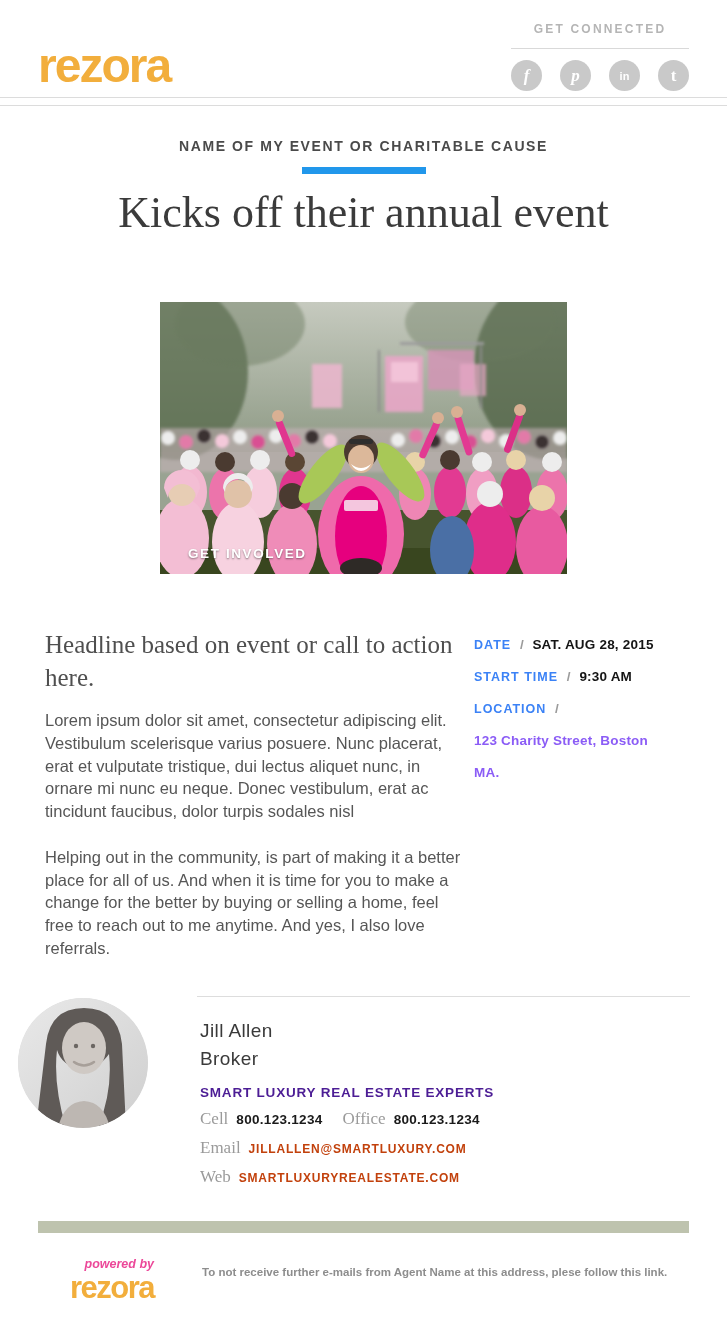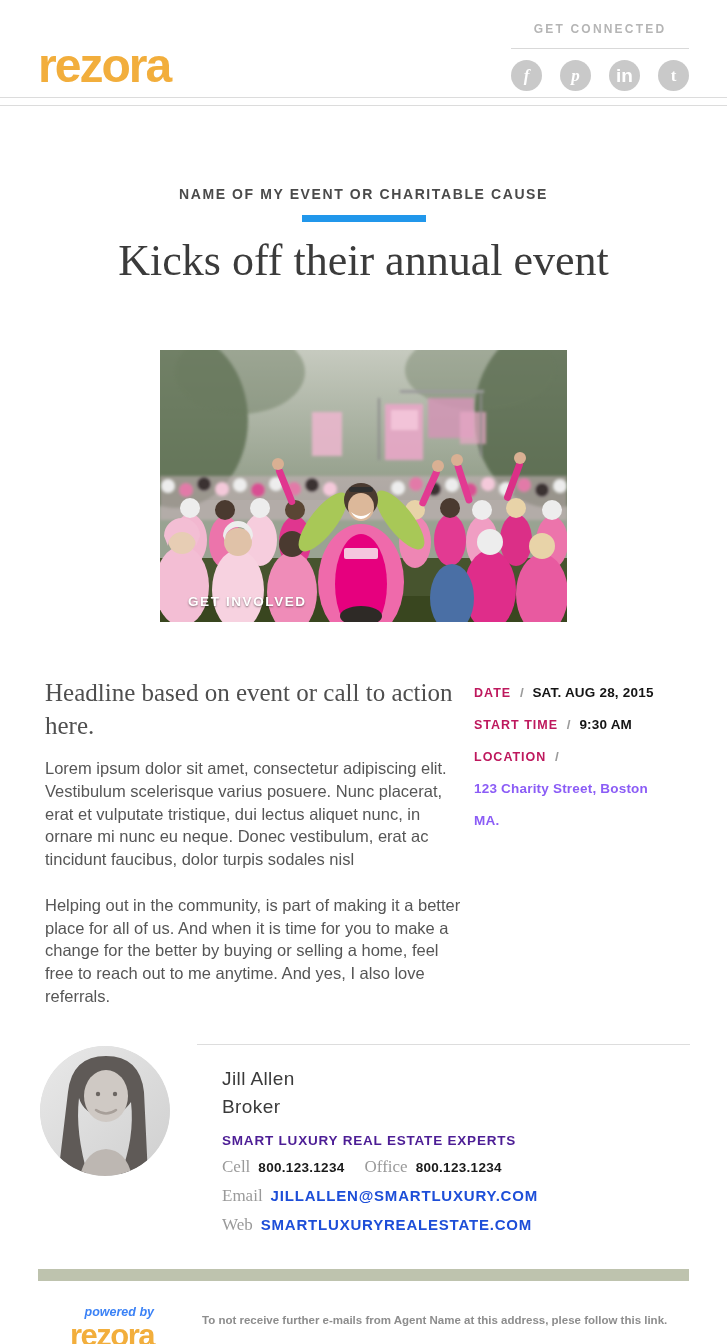--- a/index.html
+++ b/index.html
@@ -10,74 +10,74 @@
   
   .header { display: flex; justify-content: space-between; align-items: flex-start; padding: 18px 38px 0 38px; height: 86px; }
   .logo { font-size: 48px; font-weight: bold; color: #F2AE3C; letter-spacing: -2px; line-height: 1; margin-top: 24px; }
   .connect { width: 178px; text-align: center; }
   .connect-label { font-size: 12px; font-weight: bold; color: #b5b5b5; letter-spacing: 2.2px; display: block; padding-top: 4px; }
   .connect-rule { border: none; border-top: 1px solid #d9d9d9; margin-top: 12px; }
   .icons { display: flex; justify-content: space-between; margin-top: 11px; }
   .icon { width: 31px; height: 31px; border-radius: 50%; background: #c9c9c9; color: #fff;
           display: flex; align-items: center; justify-content: center; font-size: 17px; font-weight: bold; }
   .icon-fb, .icon-pin { font-family: "Liberation Serif", serif; font-style: italic; }
-  .icon-in { font-size: 19px; letter-spacing: 0; }
+  .icon-in { font-size: 11px; letter-spacing: 0; }
   .icon-tu { font-family: "Liberation Serif", serif; }
 
   
   .divider-double { height: 9px; border-top: 1px solid #dcdcdc; border-bottom: 1px solid #dcdcdc; margin-top: 11px; }
 
   
-  .event { text-align: center; margin-top: 80px; }
+  .event { text-align: center; margin-top: 32px; }
   .eyebrow { font-size: 14px; font-weight: bold; letter-spacing: 1.6px; color: #4a4a4a; }
   .accent-bar { width: 124px; height: 7px; background: #2197EB; margin: 13px auto 0; }
   .event-title { font-family: "Liberation Serif", serif; font-weight: normal; font-size: 44px; color: #3b3b3b; margin-top: 13px; }
 
   
   .photo { width: 407px; height: 272px; margin: 64px auto 0; position: relative; overflow: hidden; background: #8b5cf6; }
   .photo svg { display: block; width: 407px; height: 272px; }
   .photo-label { position: absolute; left: 28px; bottom: 13px; color: #ffffff; font-size: 13.5px; font-weight: bold;
                  letter-spacing: 1.6px; text-shadow: 0 1px 2px rgba(0,0,0,.45); }
 
   
   .content { display: flex; padding: 0 45px; margin-top: 54px; }
   .left { width: 420px; }
   .headline { font-family: "Liberation Serif", serif; font-weight: normal; font-size: 25px; line-height: 1.32; color: #4f4f4f; }
   .para { font-size: 16.5px; color: #565656; line-height: 1.38; margin-top: 15px; }
   .para + .para { margin-top: 23px; }
 
   .right { margin-left: auto; width: 208px; padding-top: 9px; }
   .detail-row { margin-bottom: 17px; font-size: 13.5px; white-space: nowrap; }
-  .dlabel { color: #be185d; font-weight: bold; letter-spacing: 1px; font-size: 12.5px; }
+  .dlabel { color: #3b82f6; font-weight: bold; letter-spacing: 1px; font-size: 12.5px; }
   .dsep { color: #9b9b9b; font-weight: bold; margin: 0 5px; }
   .dvalue { color: #141414; font-weight: bold; letter-spacing: .2px; }
   .daddr { color: #8b5cf6; font-weight: bold; font-size: 13.5px; letter-spacing: .2px; margin-bottom: 17px; }
 
   
-  .agent { position: relative; margin-top: 36px; padding: 0 40px; }
+  .agent { position: relative; margin-top: 36px; padding: 0 18px; }
   .agent-rule { position: absolute; top: 0; left: 197px; right: 37px; border-top: 1px solid #dddddd; }
   .agent-flex { display: flex; padding-top: 2px; }
   .avatar { width: 130px; height: 130px; border-radius: 50%; overflow: hidden; flex: none; background: #dedede; }
   .avatar svg { display: block; }
   .agent-info { margin-left: 52px; padding-top: 22px; }
   .agent-name, .agent-title { font-size: 19px; color: #3a3a3a; letter-spacing: .4px; }
   .agent-title { margin-top: 6px; }
   .agent-company { font-size: 13.5px; font-weight: bold; color: #4c1d95; letter-spacing: .8px; margin-top: 15px; }
   .contact-row { margin-top: 9px; white-space: nowrap; }
   .clabel { font-family: "Liberation Serif", serif; color: #9a9a9a; font-size: 17px; margin-right: 8px; }
   .clabel.office { margin-left: 20px; }
   .cphone { font-weight: bold; color: #1a1a1a; font-size: 13.5px; letter-spacing: .3px; }
-  .clink { font-weight: bold; color: #1d4ed8; font-size: 15px; letter-spacing: .8px; text-decoration: none; }
+  .clink { font-weight: bold; color: #c2410c; font-size: 12px; letter-spacing: .8px; text-decoration: none; }
 
   
   .footer { margin-top: 34px; }
   .footer-bar { height: 12px; background: #BEC3AE; margin: 0 38px; }
   .footer-body { display: flex; align-items: flex-start; margin-top: 24px; padding-left: 70px; }
   .powered { display: flex; flex-direction: column; align-items: flex-end; width: 84px; flex: none; }
-  .powered-label { font-size: 12.5px; font-style: italic; font-weight: bold; color: #3b82f6; }
+  .powered-label { font-size: 12.5px; font-style: italic; font-weight: bold; color: #ec4899; }
   .powered-logo { font-size: 31px; font-weight: bold; color: #F2AE3C; letter-spacing: -1.5px; line-height: 1; margin-top: 1px; }
   .footer-text { margin-left: 48px; font-size: 11.5px; color: #8d8d8d; font-weight: bold; line-height: 1.5; padding-top: 7px; }
   .footer-link { color: #8d8d8d; text-decoration: none; }
 </style>
 </head>
 <body>
 
 <div class="page">
 
   <div class="header">

